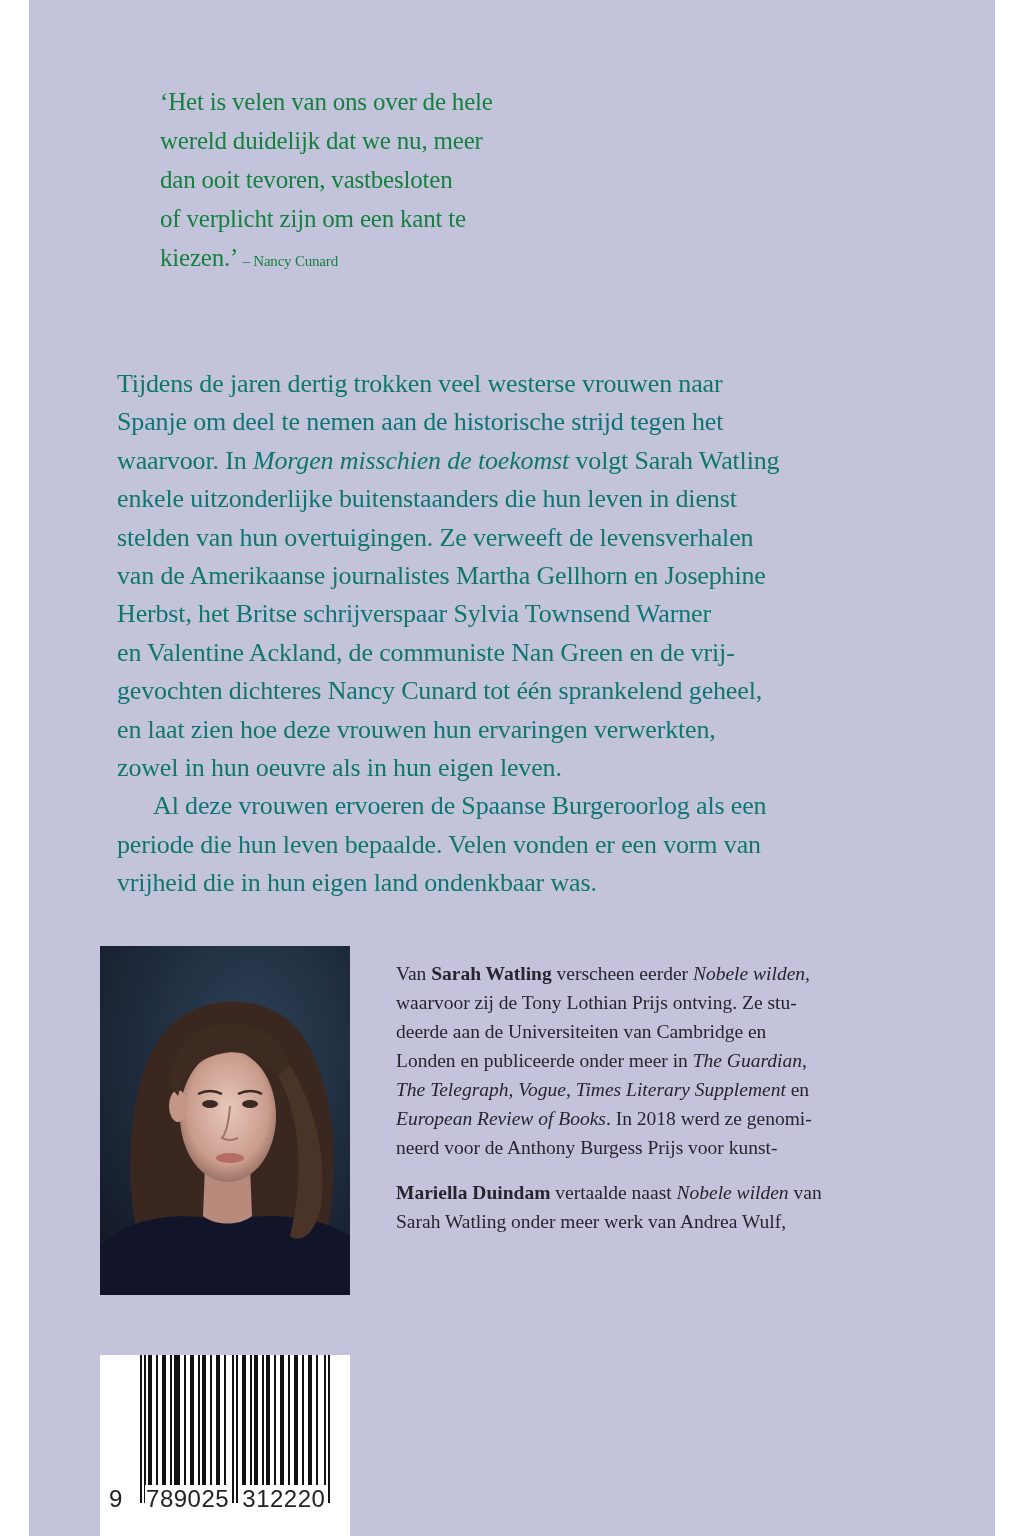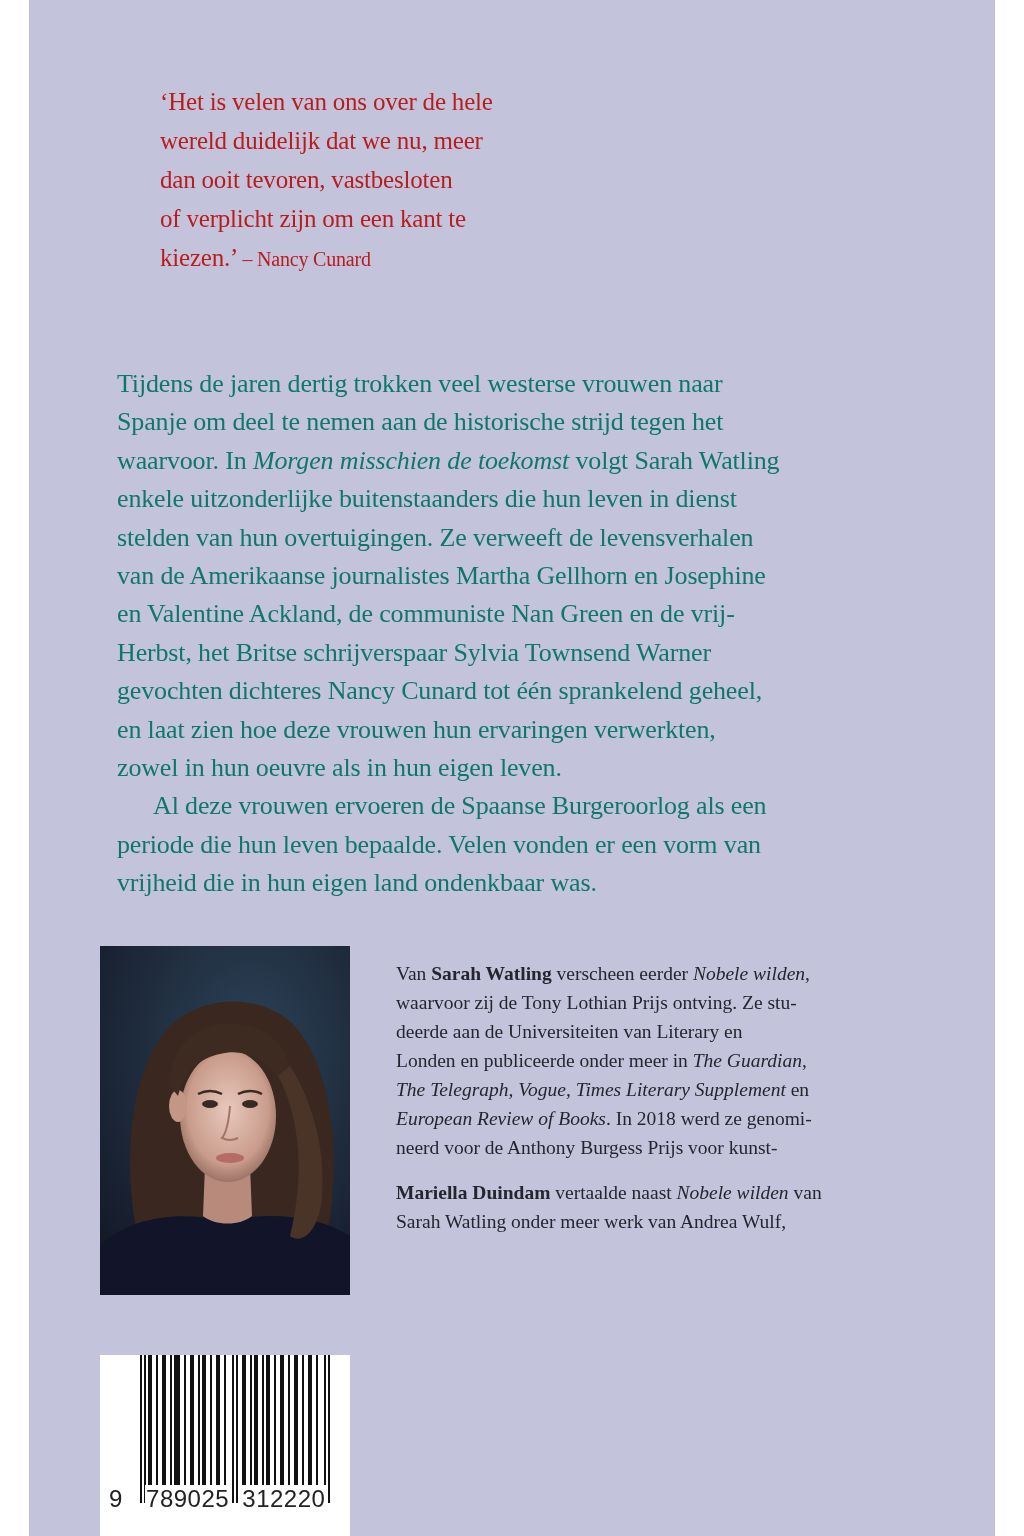--- a/index.html
+++ b/index.html
@@ -20,28 +20,28 @@
       top: 0;
       width: 966px;
       height: 1536px;
       background: #c3c4dc;
     }
     .quote {
       position: absolute;
       left: 160px;
       top: 82px;
       width: 420px;
-      color: #b91c1c;
+      color: #15803d;
       font-family: "Liberation Serif", "DejaVu Serif", serif;
       font-size: 25px;
       line-height: 39px;
       letter-spacing: -0.2px;
     }
     .quote .attr {
-      font-size: 20px;
+      font-size: 15px;
     }
     .blurb {
       position: absolute;
       left: 117px;
       top: 365px;
       width: 800px;
       color: #0f766e;
       font-family: "Liberation Serif", "DejaVu Serif", serif;
       font-size: 26px;
       line-height: 38.4px;
@@ -131,22 +131,22 @@
 </div>
 
 <div class="blurb">
   <p>
     <span class="line">Tijdens de jaren dertig trokken veel westerse vrouwen naar</span>
     <span class="line">Spanje om deel te nemen aan de historische strijd tegen het</span>
     <span class="line"><span>waarvoor. In </span><i>Morgen misschien de toekomst</i><span> volgt Sarah Watling</span></span>
     <span class="line">enkele uitzonderlijke buitenstaanders die hun leven in dienst</span>
     <span class="line">stelden van hun overtuigingen. Ze verweeft de levensverhalen</span>
     <span class="line">van de Amerikaanse journalistes Martha Gellhorn en Josephine</span>
+    <span class="line">Herbst, het Britse schrijverspaar Sylvia Townsend Warner</span>
     <span class="line">en Valentine Ackland, de communiste Nan Green en de vrij-</span>
-    <span class="line">Herbst, het Britse schrijverspaar Sylvia Townsend Warner</span>
     <span class="line">gevochten dichteres Nancy Cunard tot één sprankelend geheel,</span>
     <span class="line">en laat zien hoe deze vrouwen hun ervaringen verwerkten,</span>
     <span class="line">zowel in hun oeuvre als in hun eigen leven.</span>
   </p>
   <p class="indent">
     <span class="line">Al deze vrouwen ervoeren de Spaanse Burgeroorlog als een</span>
     <span class="line" style="text-indent:0">periode die hun leven bepaalde. Velen vonden er een vorm van</span>
     <span class="line" style="text-indent:0">vrijheid die in hun eigen land ondenkbaar was.</span>
   </p>
 </div>
@@ -187,21 +187,21 @@
     <path d="M130 160 Q128 185 122 192 Q130 196 138 192" stroke="#a37466" stroke-width="2" fill="none"></path>
 
     <ellipse cx="130" cy="212" rx="14" ry="5" fill="#b56c66"></ellipse>
   </svg>
 </div>
 
 <div class="bio">
   <p>
     <span class="line"><span>Van </span><b>Sarah Watling</b><span> verscheen eerder </span><i>Nobele wilden</i><span>,</span></span>
     <span class="line">waarvoor zij de Tony Lothian Prijs ontving. Ze stu-</span>
-    <span class="line">deerde aan de Universiteiten van Literary en</span>
+    <span class="line">deerde aan de Universiteiten van Cambridge en</span>
     <span class="line"><span>Londen en publiceerde onder meer in </span><i>The Guardian</i><span>,</span></span>
     <span class="line"><i>The Telegraph</i><i>, </i><i>Vogue</i><i>, </i><i>Times Literary Supplement</i><span> en</span></span>
     <span class="line"><i>European Review of Books</i><span>. In 2018 werd ze genomi-</span></span>
     <span class="line">neerd voor de Anthony Burgess Prijs voor kunst-</span>
   </p>
   <p>
     <span class="line"><b>Mariella Duindam</b><span> vertaalde naast </span><i>Nobele wilden</i><span> van</span></span>
     <span class="line">Sarah Watling onder meer werk van Andrea Wulf,</span>
   </p>
 </div>

